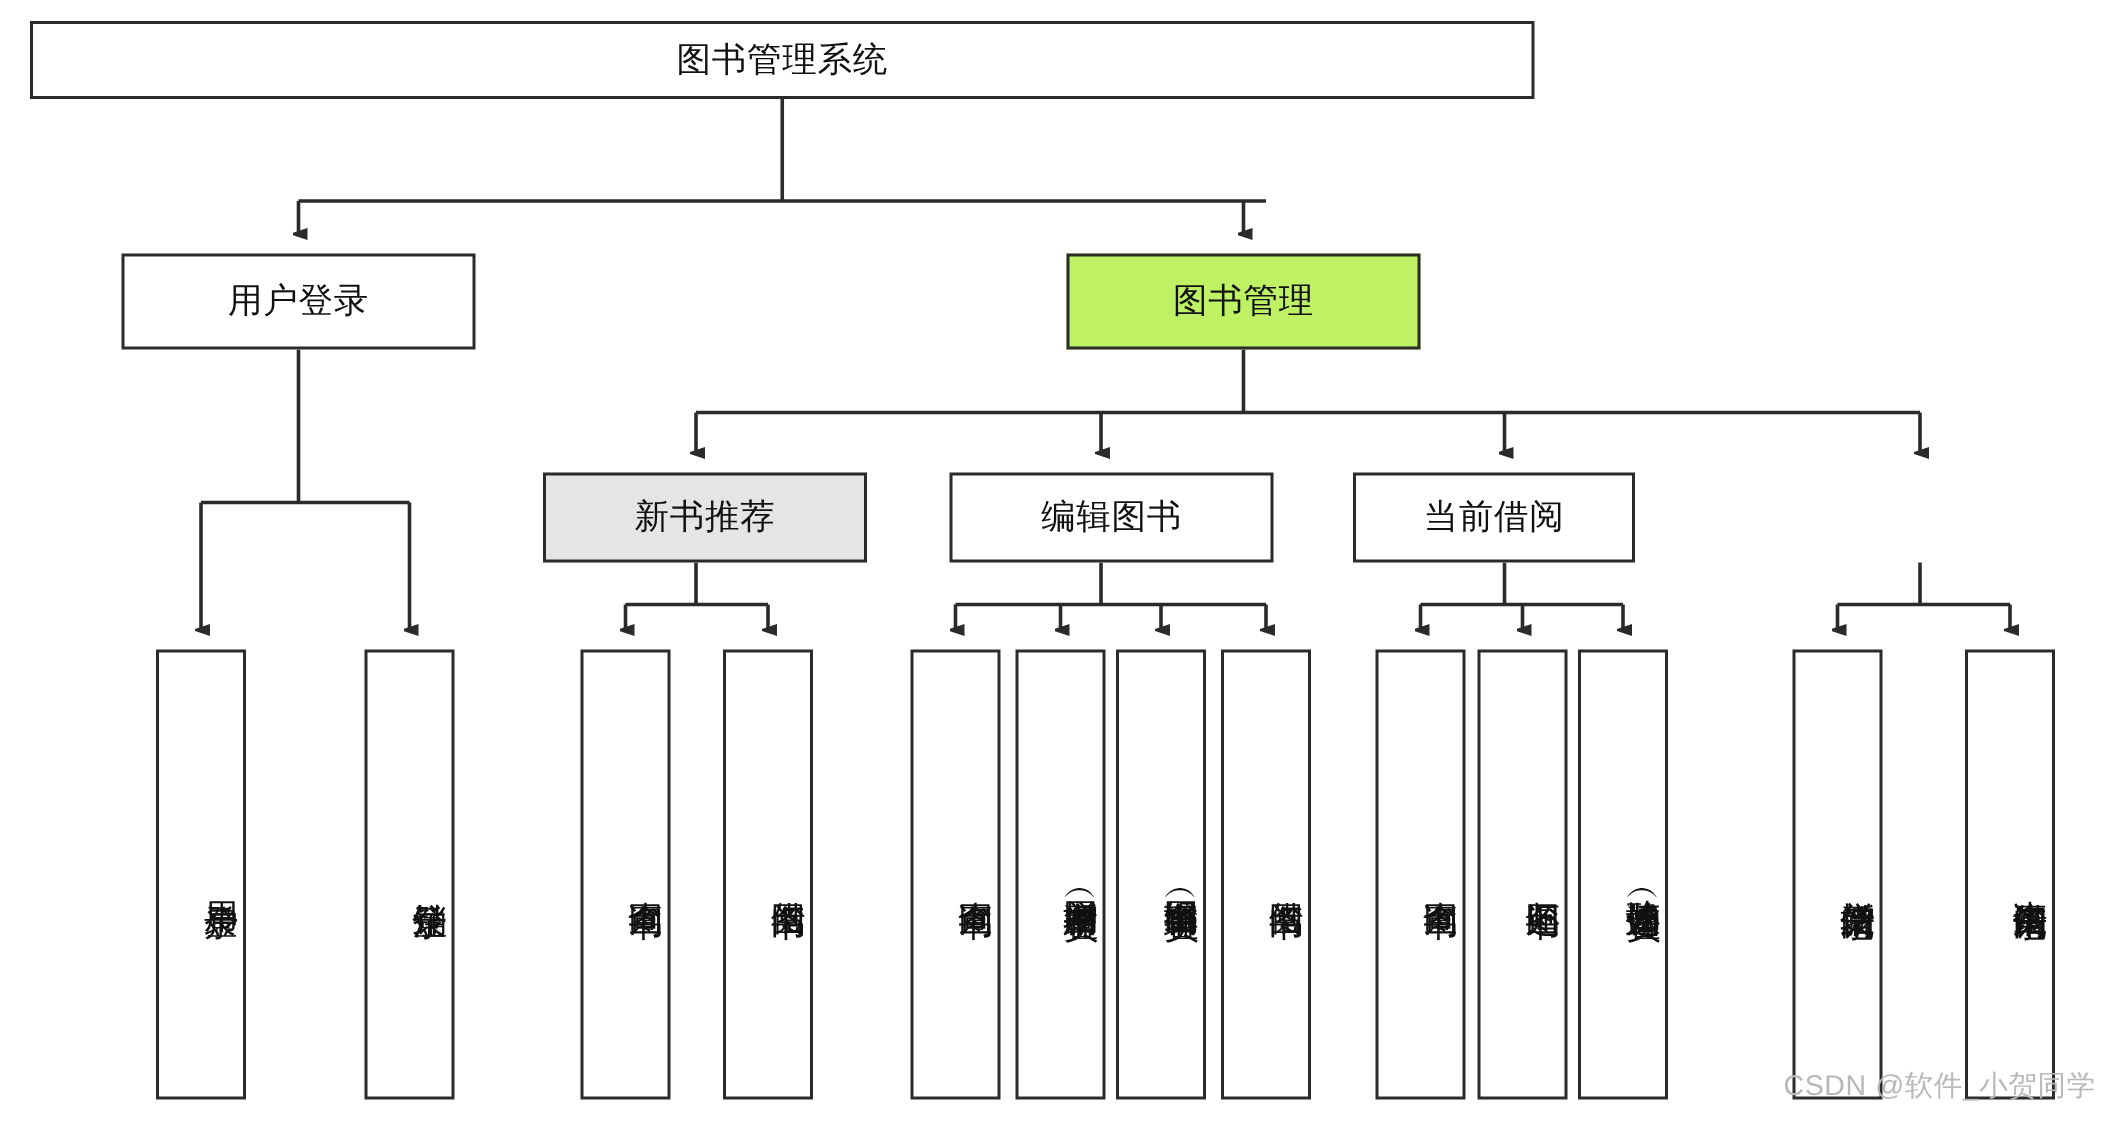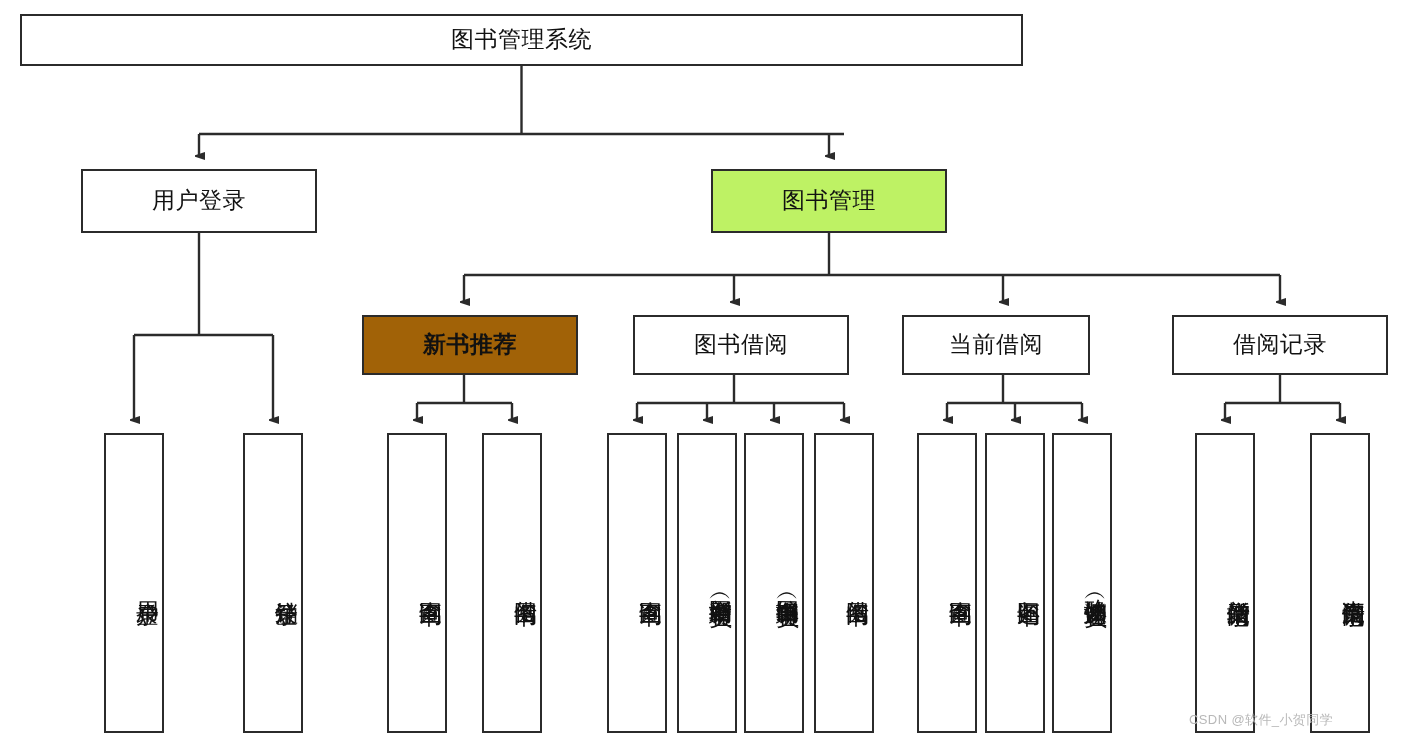--- a/index.html
+++ b/index.html
@@ -54,21 +54,21 @@
     align-items: flex-start;
     justify-content: center;
     padding-top: 4px;
     white-space: nowrap;
     overflow: hidden;
   }
   .watermark {
     position: absolute;
     left: 1189px;
     top: 711px;
-    font-size: 13px;
+    font-size: 19px;
     color: #b8b8b8;
     white-space: nowrap;
     letter-spacing: 0.4px;
   }
 </style>
 </head>
 <body>
 
 <div id="diagram-root" style="background: rgb(255, 255, 255); text-align: center;">
 
@@ -126,31 +126,28 @@
     <span>图书管理系统</span>
   </div>
 
   <div class="node node-h" style="left: 81px; top: 169px; width: 236px; height: 64px; border-color: rgb(43, 43, 43); background: rgb(255, 255, 255); color: rgb(17, 17, 17);">
     <span>用户登录</span>
   </div>
   <div class="node node-h" style="left: 711px; top: 169px; width: 236px; height: 64px; border-color: rgb(43, 43, 43); background: #bef264; color: rgb(17, 17, 17);">
     <span>图书管理</span>
   </div>
 
-  <div class="node node-h" style="left: 362px; top: 315px; width: 216px; height: 60px; border-color: rgb(43, 43, 43); background: #a16207; color: rgb(17, 17, 17); font-weight: bold;">
+  <div class="node node-h" style="left: 362px; top: 315px; width: 216px; height: 60px; border-color: rgb(43, 43, 43); background: #e5e5e5; color: rgb(17, 17, 17);">
     <span>新书推荐</span>
   </div>
   <div class="node node-h" style="left: 633px; top: 315px; width: 216px; height: 60px; border-color: rgb(43, 43, 43); background: rgb(255, 255, 255); color: rgb(17, 17, 17);">
-    <span>图书借阅</span>
+    <span>编辑图书</span>
   </div>
   <div class="node node-h" style="left: 902px; top: 315px; width: 188px; height: 60px; border-color: rgb(43, 43, 43); background: rgb(255, 255, 255); color: rgb(17, 17, 17);">
     <span>当前借阅</span>
-  </div>
-  <div class="node node-h" style="left: 1172px; top: 315px; width: 216px; height: 60px; border-color: rgb(43, 43, 43); background: rgb(255, 255, 255); color: rgb(17, 17, 17);">
-    <span>借阅记录</span>
   </div>
 
   <div class="node node-v" style="left: 104px; top: 433px; width: 60px; height: 300px; border-color: rgb(43, 43, 43); background: rgb(255, 255, 255); color: rgb(17, 17, 17);">
     <span>用户登录</span>
   </div>
   <div class="node node-v" style="left: 243px; top: 433px; width: 60px; height: 300px; border-color: rgb(43, 43, 43); background: rgb(255, 255, 255); color: rgb(17, 17, 17);">
     <span>注销登录</span>
   </div>
   <div class="node node-v" style="left: 387px; top: 433px; width: 60px; height: 300px; border-color: rgb(43, 43, 43); background: rgb(255, 255, 255); color: rgb(17, 17, 17);">
     <span>查询图书</span>

